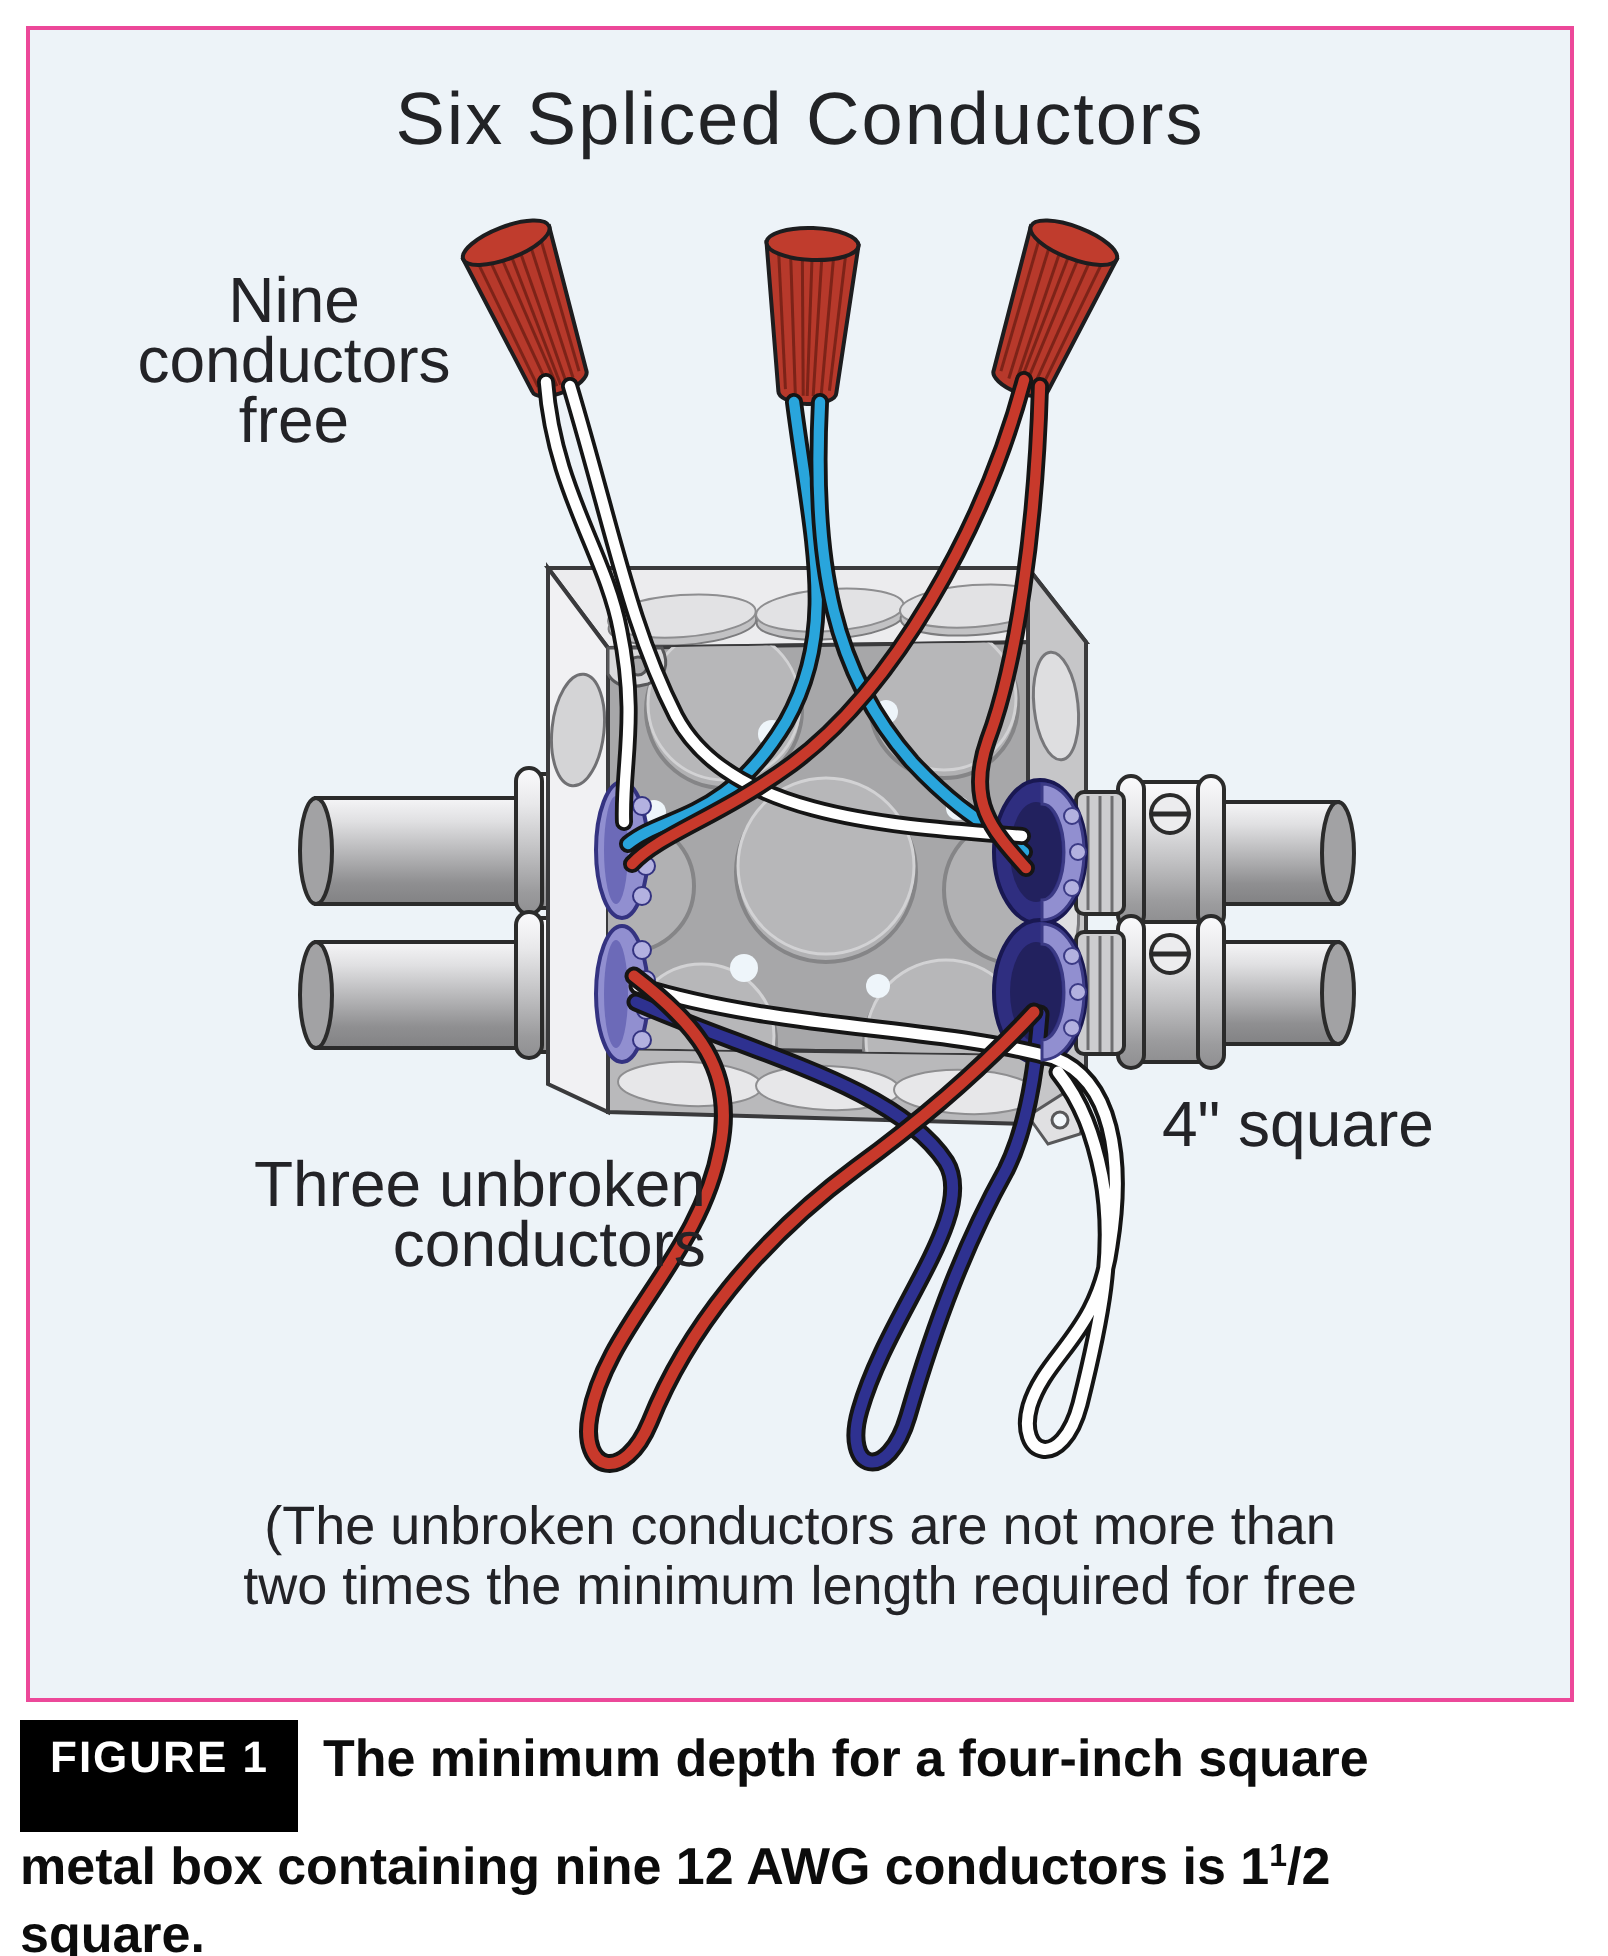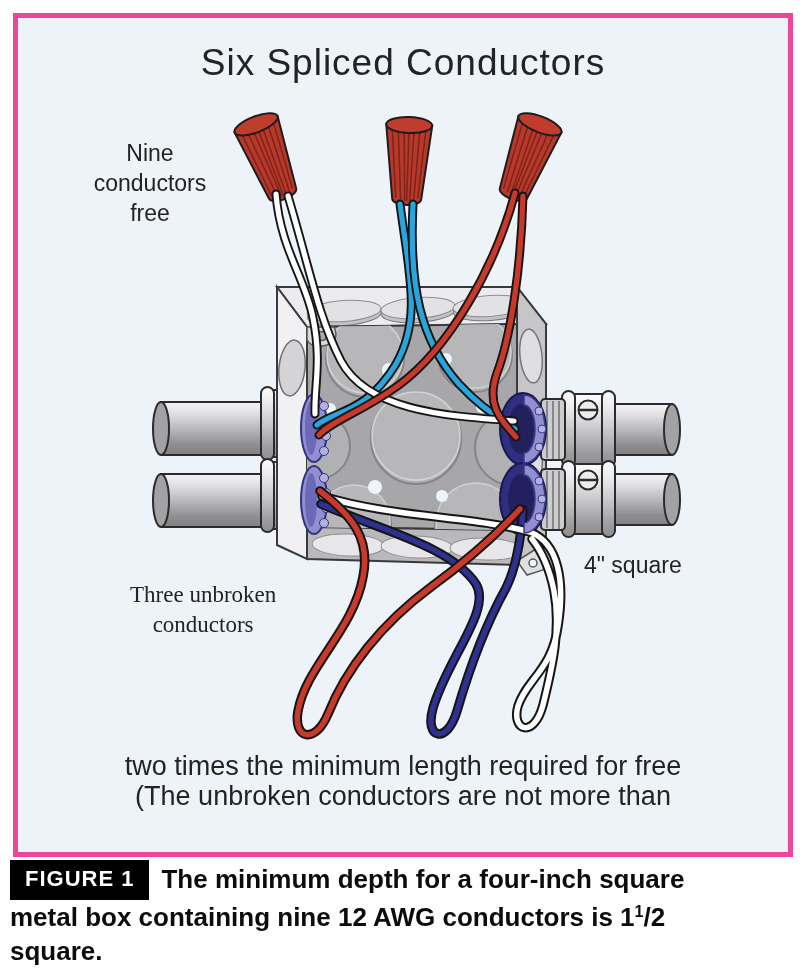--- a/index.html
+++ b/index.html
@@ -1,26 +1,26 @@
 <!DOCTYPE html>
 <html><head>
 <meta charset="utf-8">
 <style>
   html,body{margin:0;padding:0;background:#ffffff;}
   body{width:804px;height:978px;position:relative;font-family:"Liberation Sans",sans-serif;color:#1f1f21;}
-  .panel{position:absolute;left:13px;top:13px;width:770px;height:834px;background:#edf3f8;border:5px solid #ec4899;}
+  .panel{position:absolute;left:13px;top:13px;width:770px;height:834px;background:#edf3f8;border:2px solid #ec4899;}
   .fig-svg{position:absolute;left:0;top:0;}
   .title{position:absolute;left:0;top:24px;width:770px;text-align:center;font-size:37px;font-weight:400;letter-spacing:1px;color:#222326;}
-  .lbl{position:absolute;font-size:23px;line-height:30px;color:#232327;}
+  .lbl{position:absolute;font-size:32px;line-height:30px;color:#232327;}
   .lbl-topleft{left:42px;top:120px;width:180px;text-align:center;}
-  .lbl-botleft{left:112px;top:562px;text-align:center;font-family:Liberation Serif, serif;}
+  .lbl-botleft{left:112px;top:562px;text-align:right;}
   .lbl-right{left:566px;top:532px;text-align:left;}
   .footnote{position:absolute;left:0;top:733px;width:770px;text-align:center;font-size:27px;line-height:30px;color:#232327;}
   .caption{position:absolute;left:10px;top:860px;width:708px;margin:0;font-size:26px;line-height:34px;font-weight:bold;color:#0c0c0c;}
-  .badge{display:inline-block;background:#000;color:#fff;font-size:22px;font-weight:bold;padding:2px 15px 4px;margin-right:12px;letter-spacing:1px;vertical-align:2px;}
+  .badge{display:inline-block;background:#000;color:#fff;font-size:22px;font-weight:bold;padding:2px 15px 20px;margin-right:12px;letter-spacing:1px;vertical-align:2px;}
   .caption sup{font-size:16px;line-height:0;vertical-align:9px;}
 </style>
 </head>
 <body>
 
 <div class="panel">
   <svg class="fig-svg" width="770" height="834" viewBox="0 0 770 834" xmlns="http://www.w3.org/2000/svg">
     <defs>
       <linearGradient id="gmetal" x1="0" y1="0" x2="0" y2="1">
         <stop offset="0" stop-color="#f5f5f7"></stop>
@@ -245,22 +245,22 @@
   <div class="lbl lbl-botleft">
     <div>Three unbroken</div>
     <div>conductors</div>
   </div>
 
   <div class="lbl lbl-right">
     <div>4" square</div>
   </div>
 
   <div class="footnote">
+    <div>(The unbroken conductors are not more than</div>
     <div>two times the minimum length required for free</div>
-    <div>(The unbroken conductors are not more than</div>
   </div>
 </div>
 
 <p class="caption">
   <span class="badge">FIGURE 1</span><span>The minimum depth for a four-inch square</span><br>
   <span>metal box containing nine 12 AWG conductors is 1</span><sup>1</sup><span>/2</span><br>
   <span>square.</span>
 </p>
 
 </body></html>

